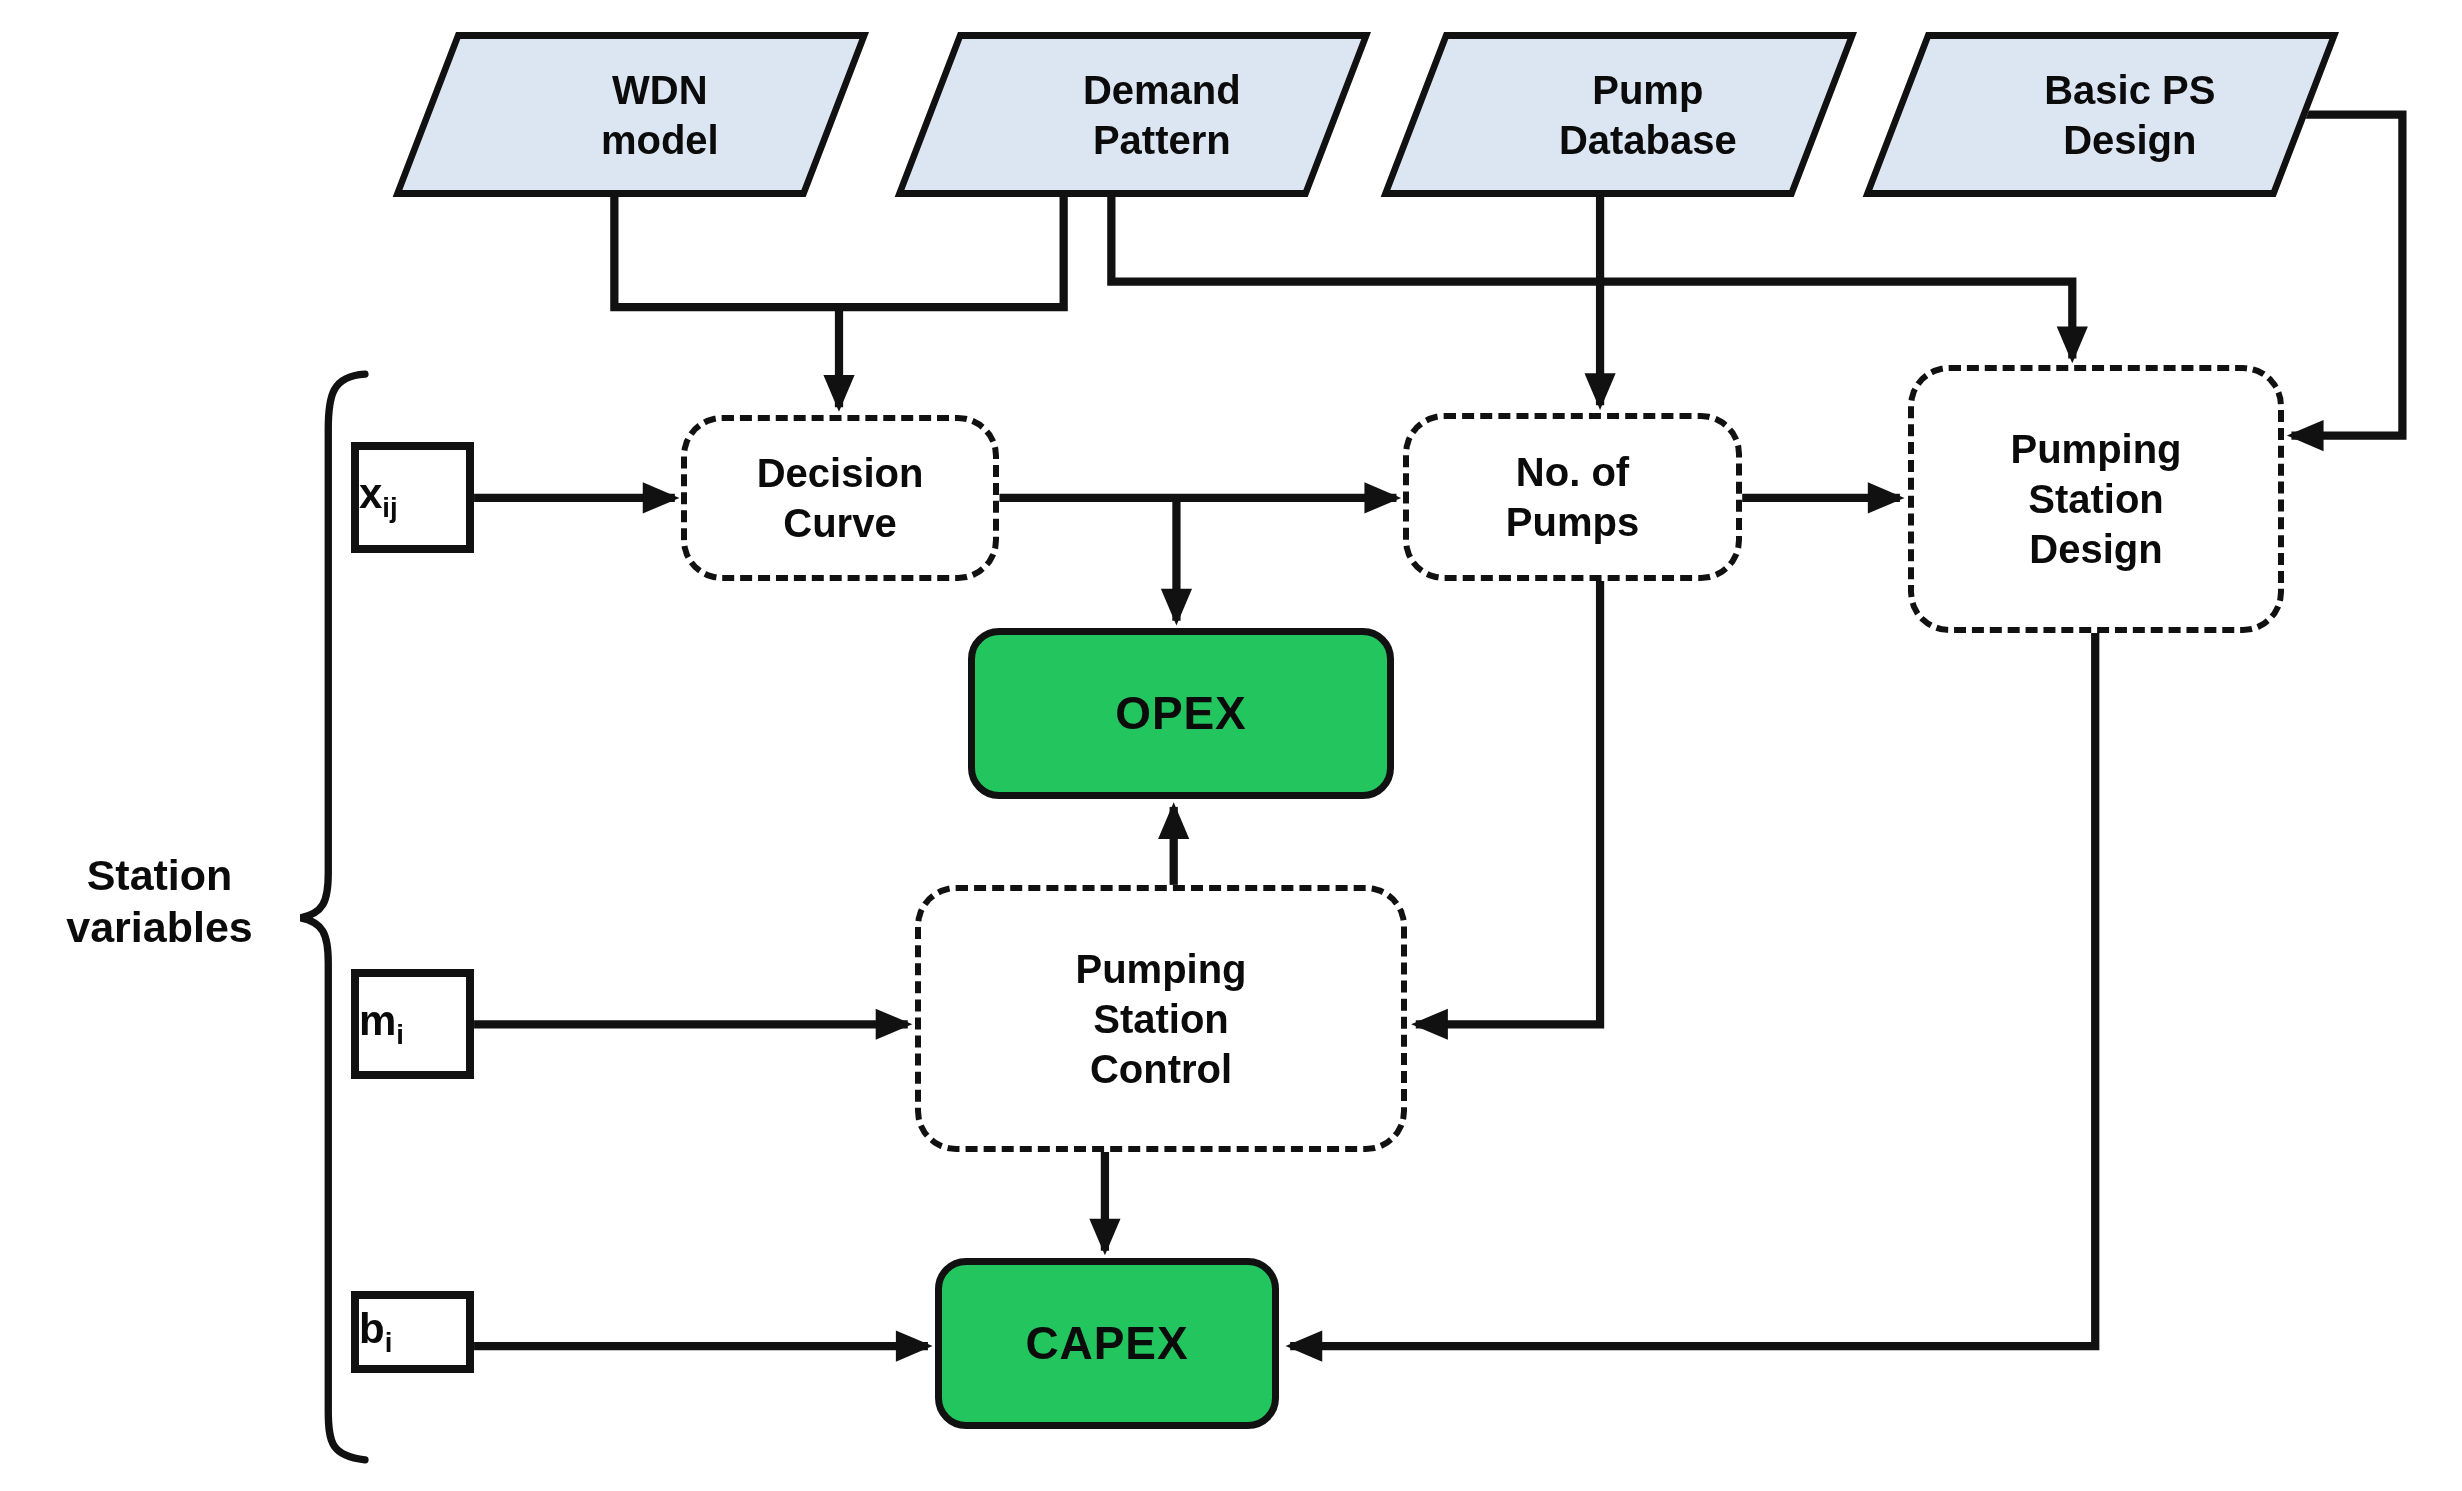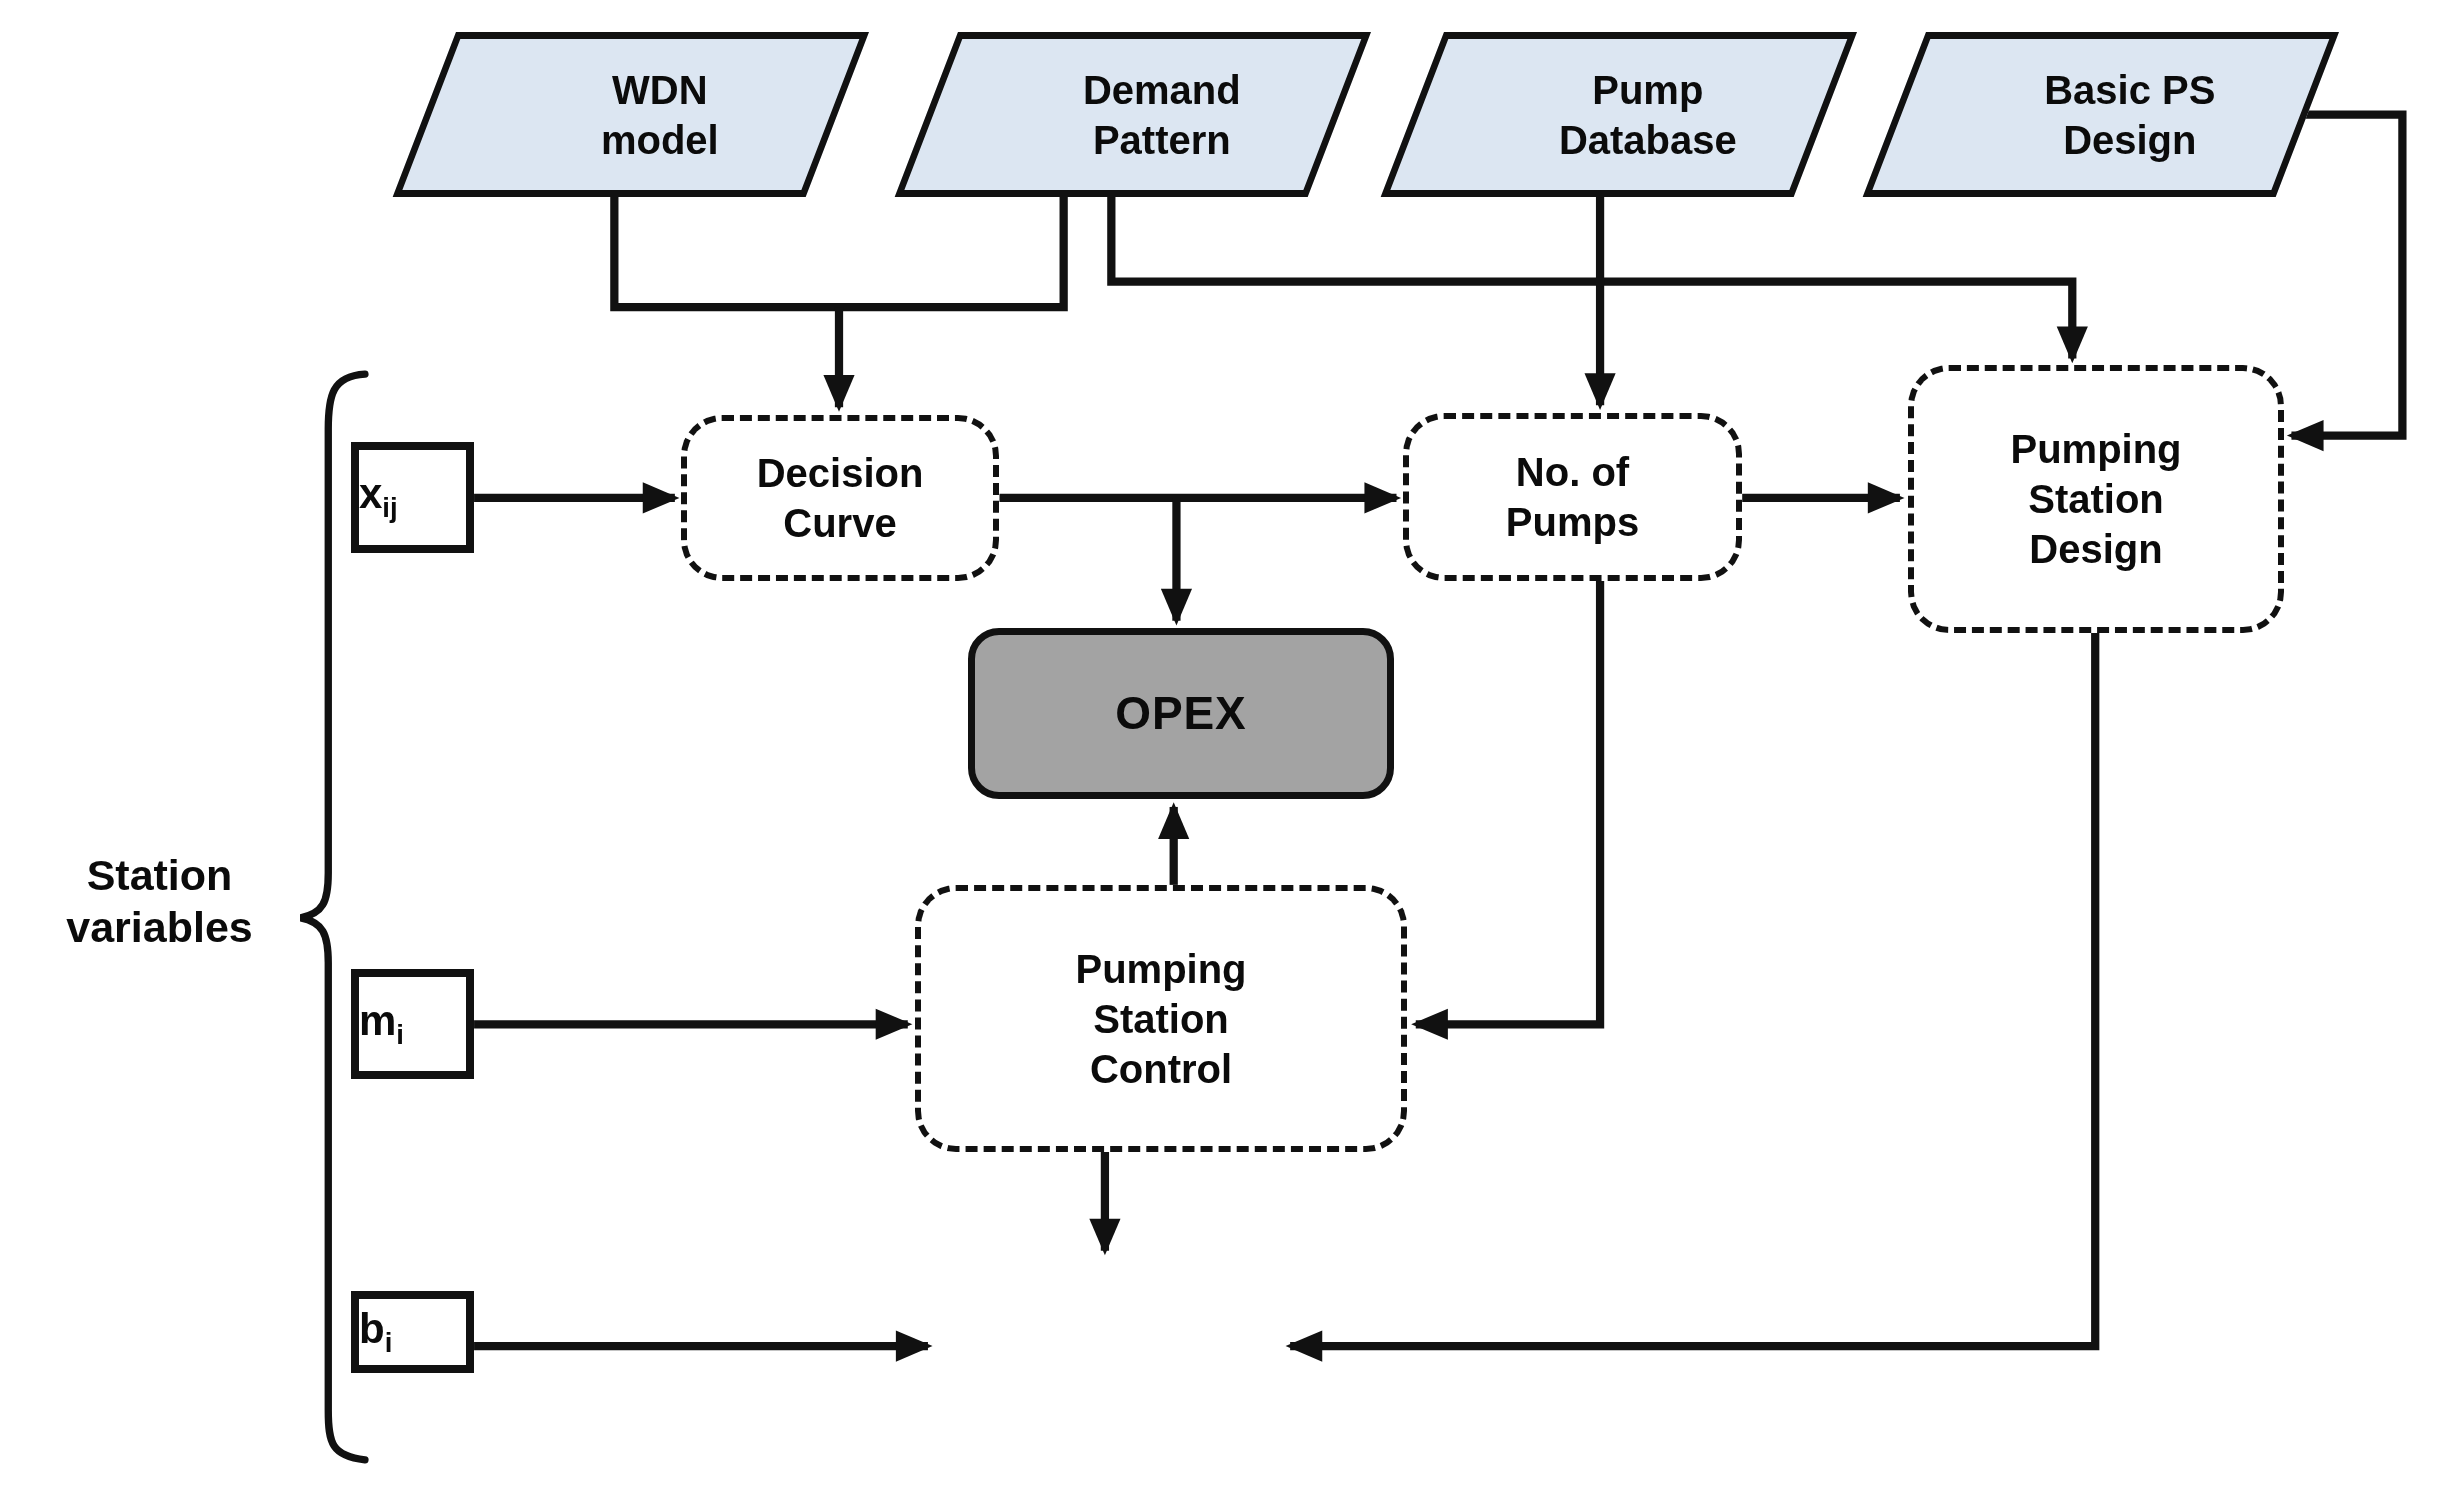--- a/index.html
+++ b/index.html
@@ -34,21 +34,21 @@
     position:absolute;box-sizing:border-box;
     background:#ffffff;
     border:6.4px dashed #111;
     border-radius:41px;
     display:flex;align-items:center;justify-content:center;
   }
 
   
   .cost{
     position:absolute;box-sizing:border-box;
-    background:#a3a3a3;
+    background:#22c55e;
     border:7.3px solid #111;
     border-radius:31px;
     display:flex;align-items:center;justify-content:center;
   }
 
   
   .var{
     position:absolute;box-sizing:border-box;
     background:#ffffff;
     border:8.3px solid #111;
@@ -151,20 +151,23 @@
   <div class="proc" style="left:1908px;top:365px;width:376px;height:268px;">
     <span class="t w230">Pumping Station Design</span>
   </div>
   <div class="proc" style="left:915px;top:885px;width:492px;height:267px;">
     <span class="t w230">Pumping Station Control</span>
   </div>
 
   <div class="cost" style="left:968px;top:628px;width:426px;height:171px;">
     <span class="t t-big">OPEX</span>
   </div>
+  <div class="cost" style="left:935px;top:1258px;width:344px;height:171px;">
+    <span class="t t-big">CAPEX</span>
+  </div>
 
   <div class="var" style="left:351px;top:442px;width:123px;height:111px;">
     <span class="vb"><span>x</span><sub>ij</sub></span>
   </div>
   <div class="var" style="left:351px;top:969px;width:123px;height:110px;">
     <span class="vb"><span>m</span><sub>i</sub></span>
   </div>
   <div class="var" style="left:351px;top:1291px;width:123px;height:82px;">
     <span class="vb"><span>b</span><sub>i</sub></span>
   </div>

